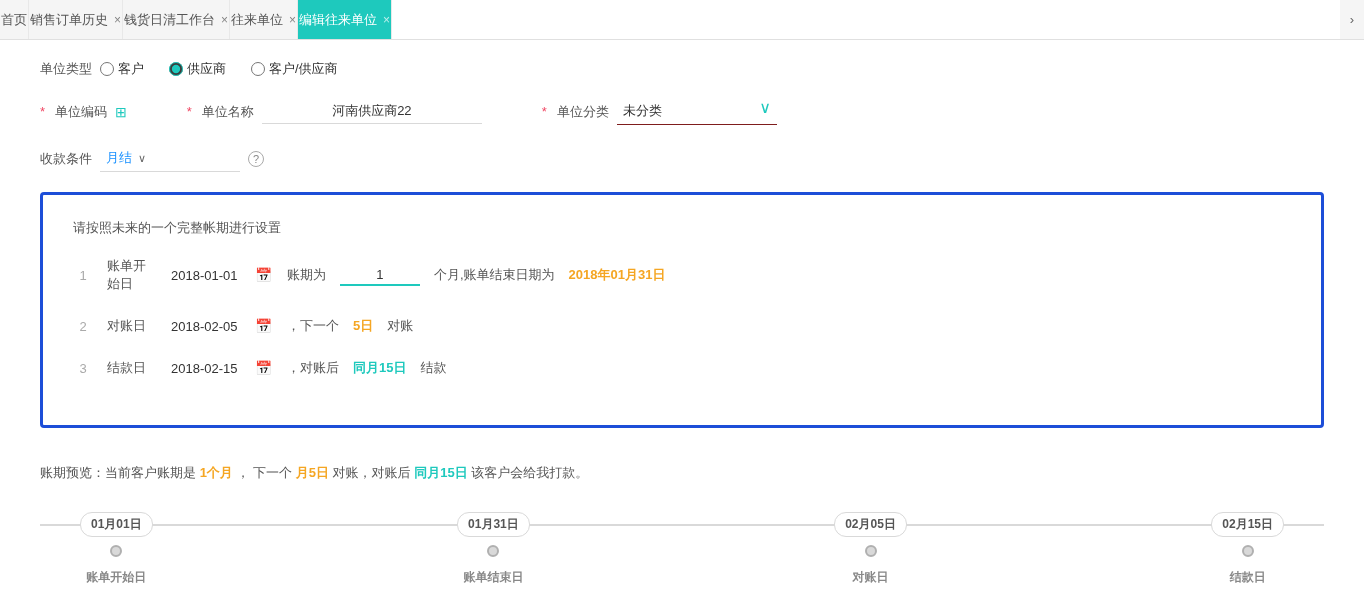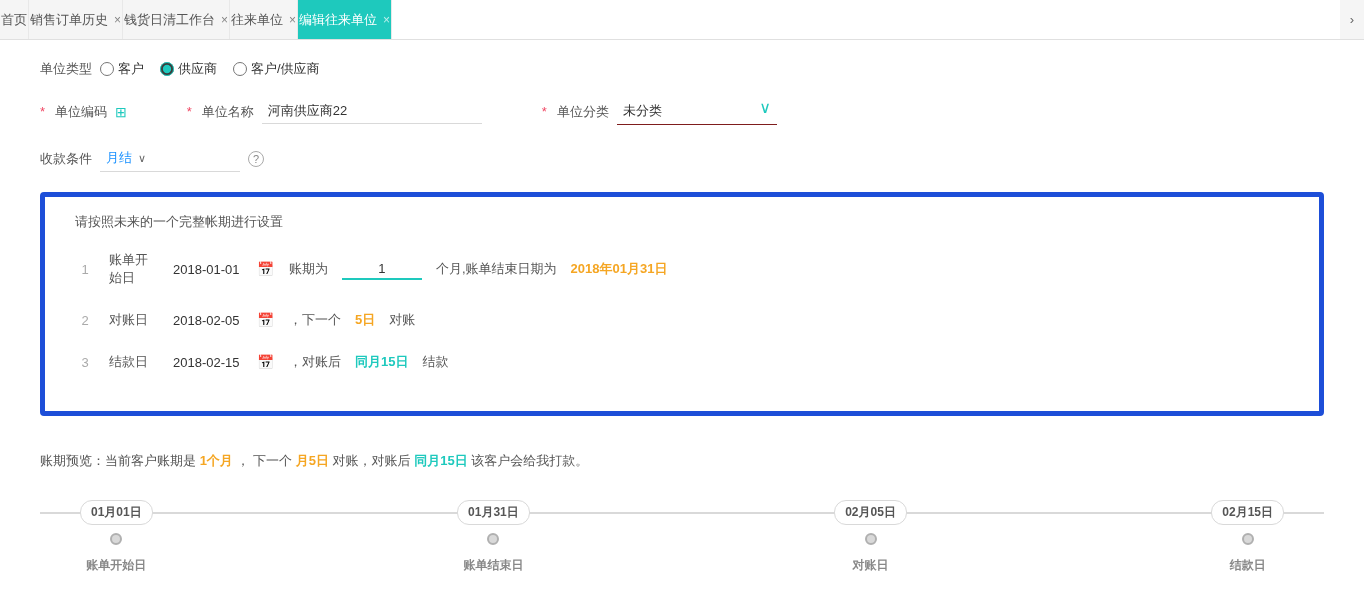--- a/index.html
+++ b/index.html
@@ -67,21 +67,21 @@
     .field-label {
       color: #555;
       white-space: nowrap;
     }
     .required-star {
       color: #f04864;
       margin-right: 2px;
     }
     .radio-group {
       display: flex;
-      gap: 16px;
+      gap: 25px;
       align-items: center;
     }
     .radio-label {
       display: flex;
       align-items: center;
       gap: 4px;
       cursor: pointer;
     }
     .radio-input {
       width: 14px;
@@ -93,21 +93,21 @@
     .text-input {
       border: none;
       border-bottom: 1px solid #d9d9d9;
       padding: 4px 6px;
       font-size: 13px;
       outline: none;
       color: #333;
       background: transparent;
     }
     .input-medium { width: 200px; }
-    .input-long { width: 220px; }
+    .input-long { width: 220px; text-align: center; }
 
     
     .cal-icon {
       color: #1ec9bd;
       cursor: pointer;
       font-size: 14px;
     }
 
     
     .dropdown-wrap {
@@ -148,23 +148,23 @@
       display: inline-flex;
       align-items: center;
       justify-content: center;
       font-size: 11px;
       color: #888;
       cursor: pointer;
     }
 
     
     .period-box {
-      border: 5px solid #1d4ed8;
+      border: 3px solid #1d4ed8;
       border-radius: 4px;
-      padding: 16px 30px;
+      padding: 24px 30px;
       background: #fff;
       margin-bottom: 20px;
     }
     .period-hint {
       color: #555;
       margin-bottom: 20px;
       font-size: 13px;
     }
     .period-row {
       display: flex;

